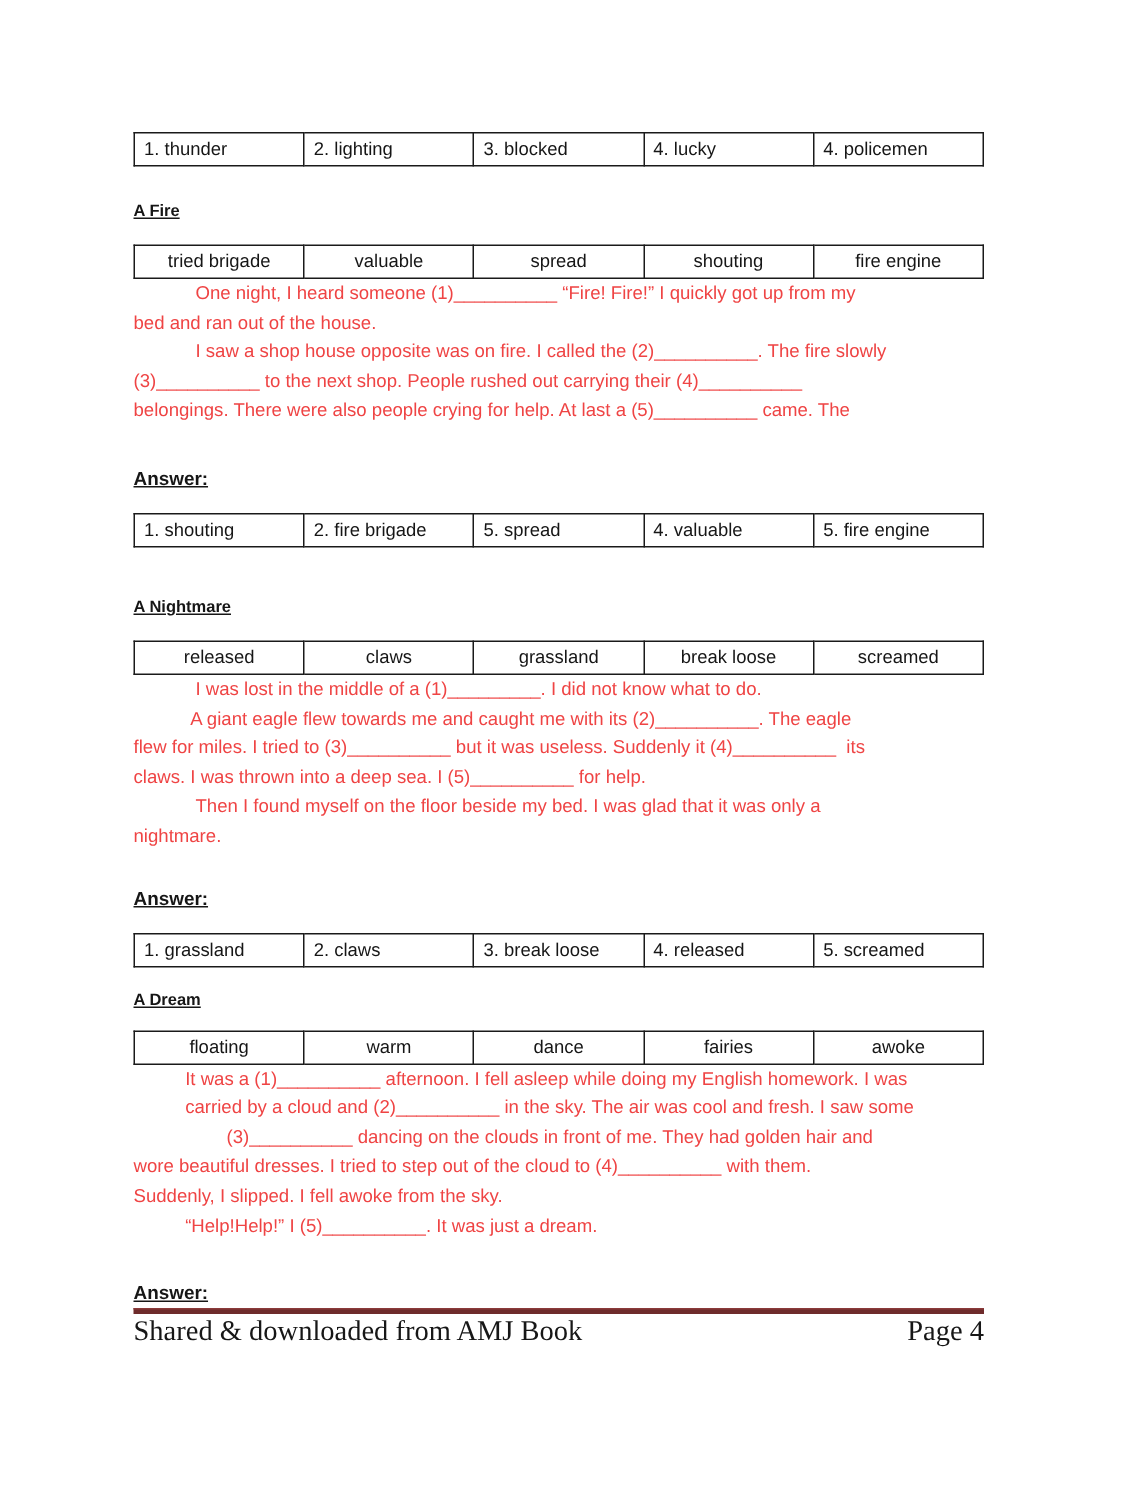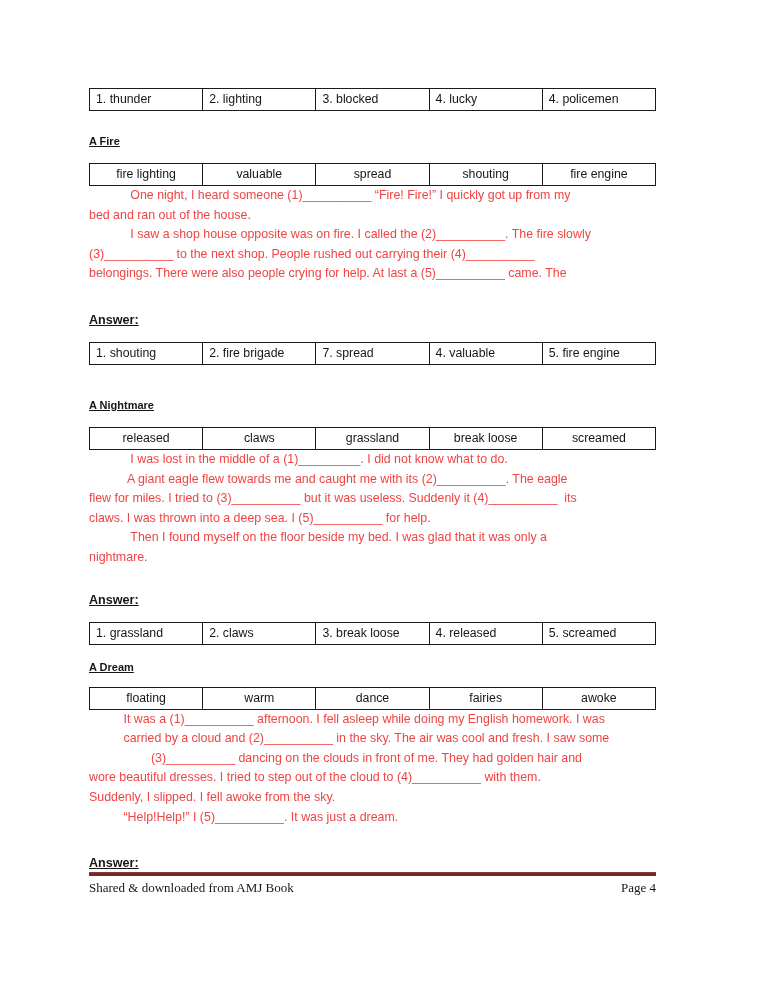--- a/index.html
+++ b/index.html
@@ -96,21 +96,21 @@
     height: 3px;
     background: #6e2b2b;
     border-top: 1px solid #8a3a3a;
     margin: 0 0 3px 0;
   }
   .footer-row {
     display: flex;
     justify-content: space-between;
     align-items: baseline;
     font-family: "Liberation Serif", serif;
-    font-size: 13px;
+    font-size: 19px;
     line-height: 17px;
     color: #171717;
   }
 </style>
 </head>
 <body>
 
 <div class="page">
 
   <div class="content">
@@ -131,21 +131,21 @@
 
     <div>
       <div>
         <span class="section-heading">A Fire</span>
       </div>
       <div class="sp-h14"></div>
 
       <table class="wordtable centered">
         <tbody>
             <tr>
-          <td>fire lighting</td>
+          <td>tried brigade</td>
           <td>valuable</td>
           <td>spread</td>
           <td>shouting</td>
           <td>fire engine</td>
         </tr>
       </tbody>
         </table>
 
       <div class="body-text">
         <span class="ln">            One night, I heard someone (1)__________ “Fire! Fire!” I quickly got up from my</span>
@@ -160,21 +160,21 @@
       <div>
         <span class="answer-label">Answer:</span>
       </div>
       <div class="sp-h14"></div>
 
       <table class="wordtable lefted">
         <tbody>
             <tr>
           <td>1. shouting</td>
           <td>2. fire brigade</td>
-          <td>7. spread</td>
+          <td>5. spread</td>
           <td>4. valuable</td>
           <td>5. fire engine</td>
         </tr>
       </tbody>
         </table>
     </div>
 
     <div class="sp-h30"></div>
 
     <div>

